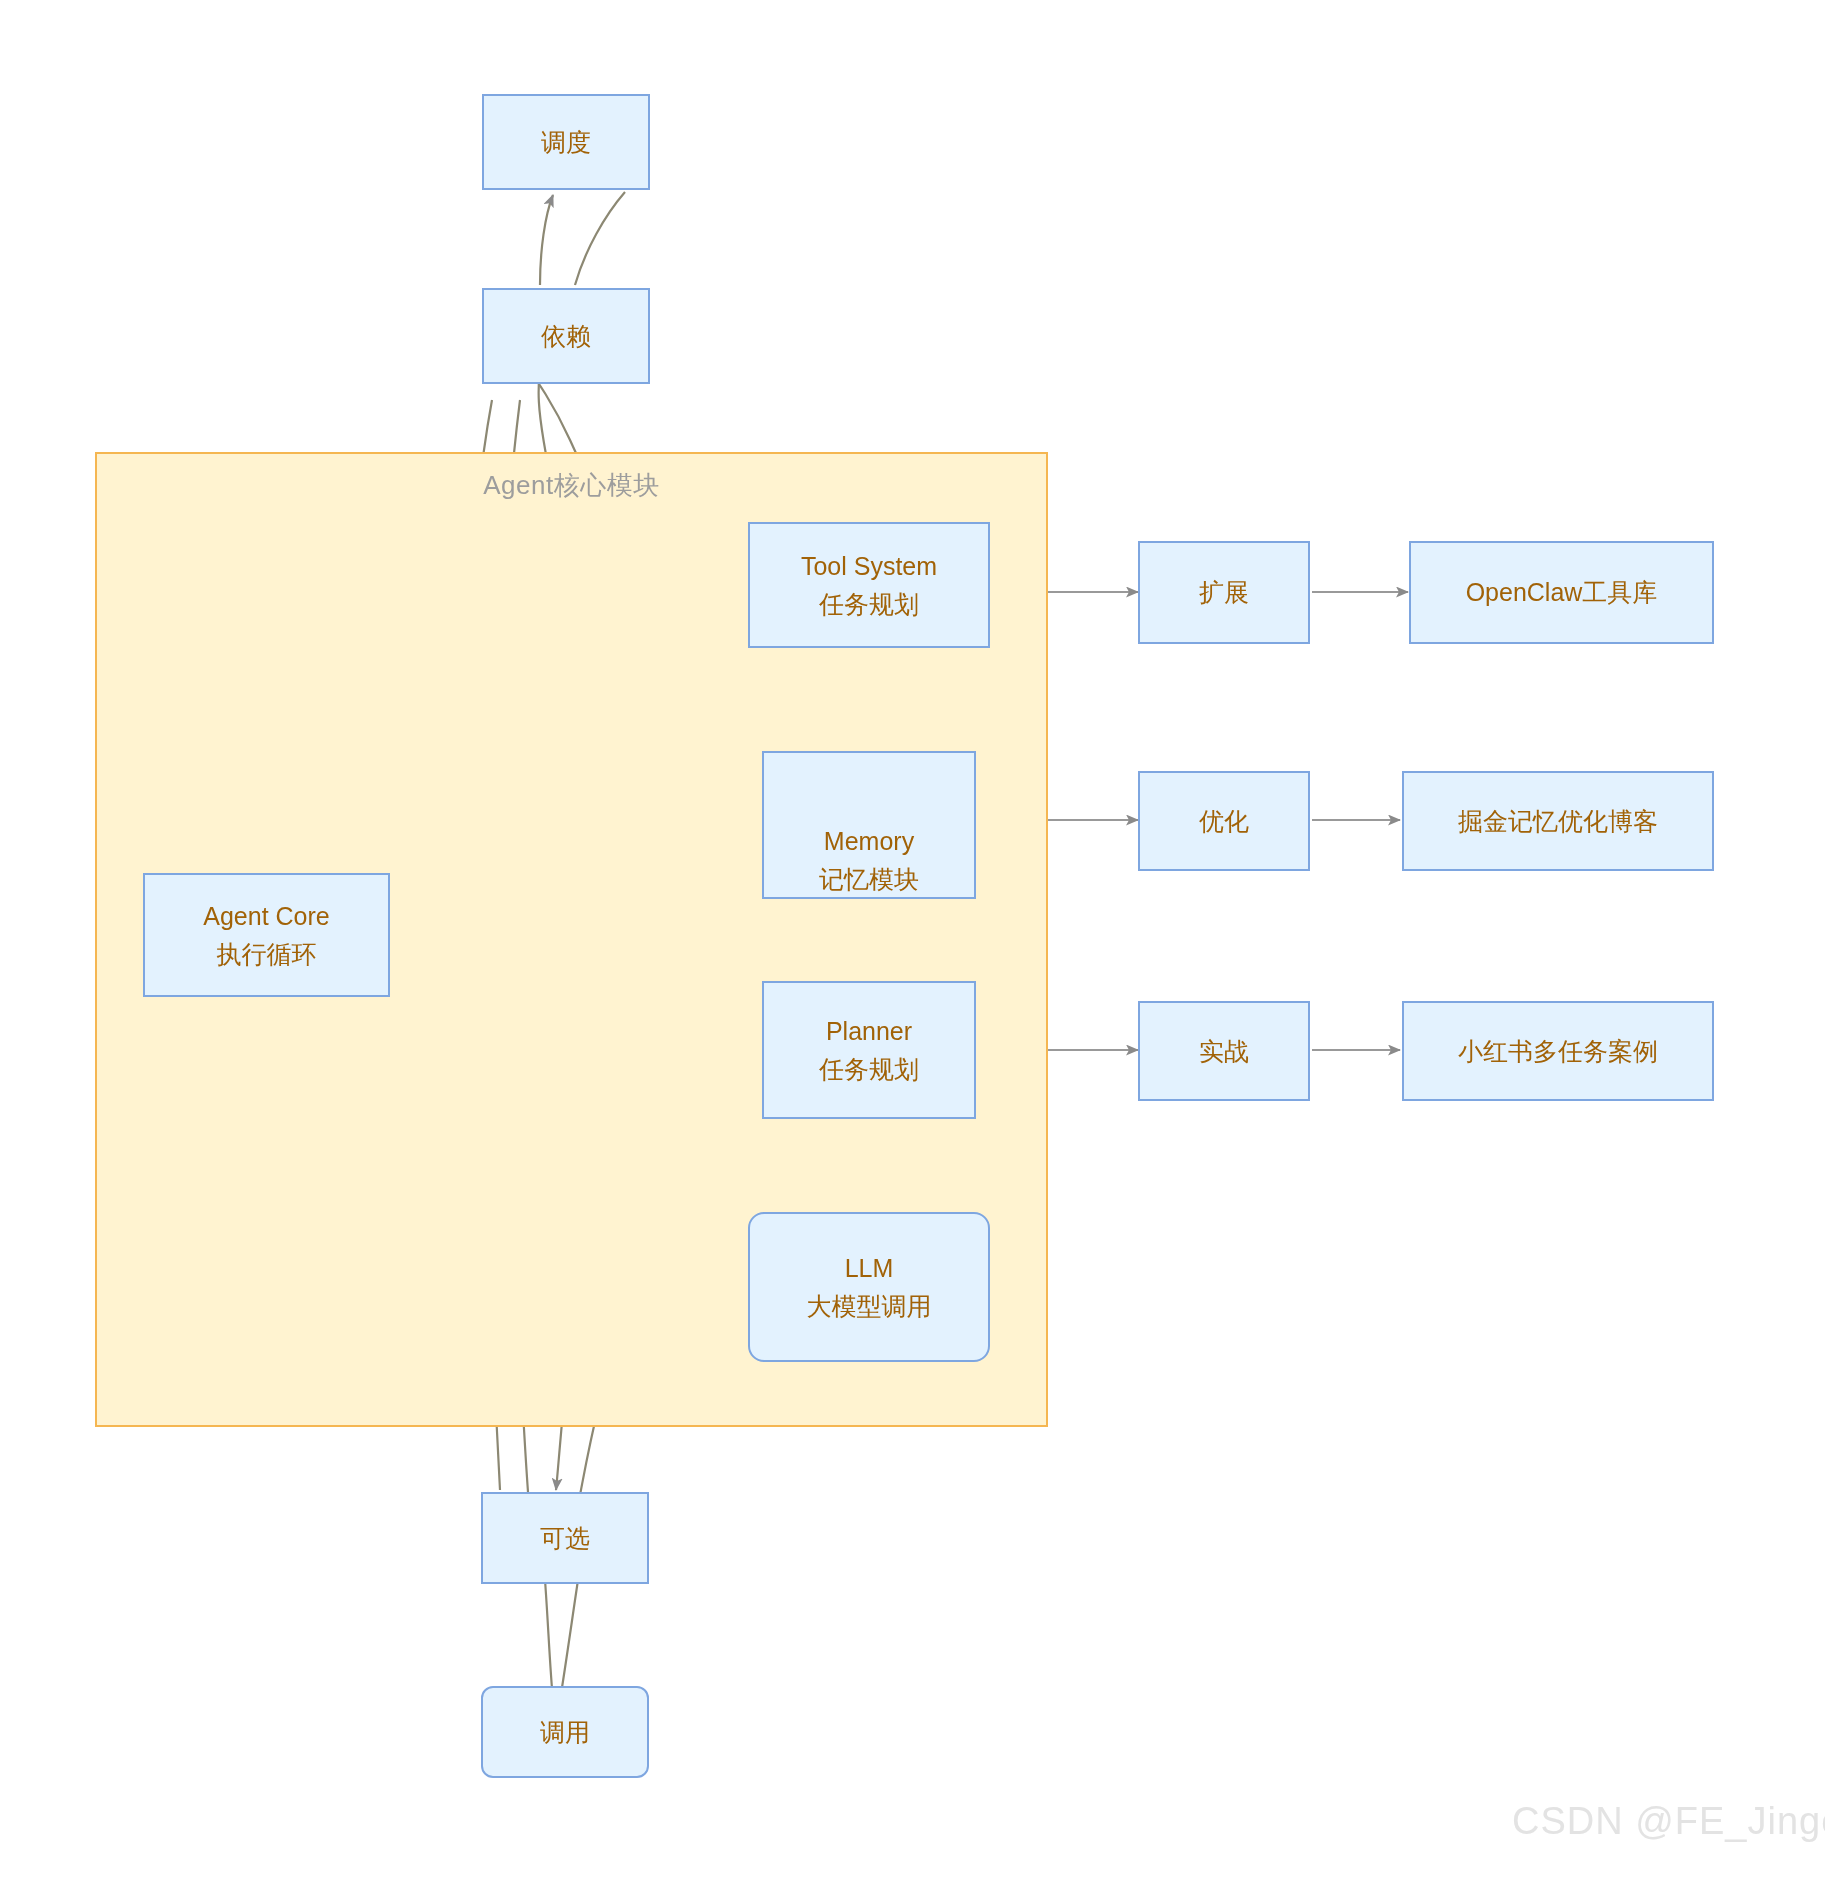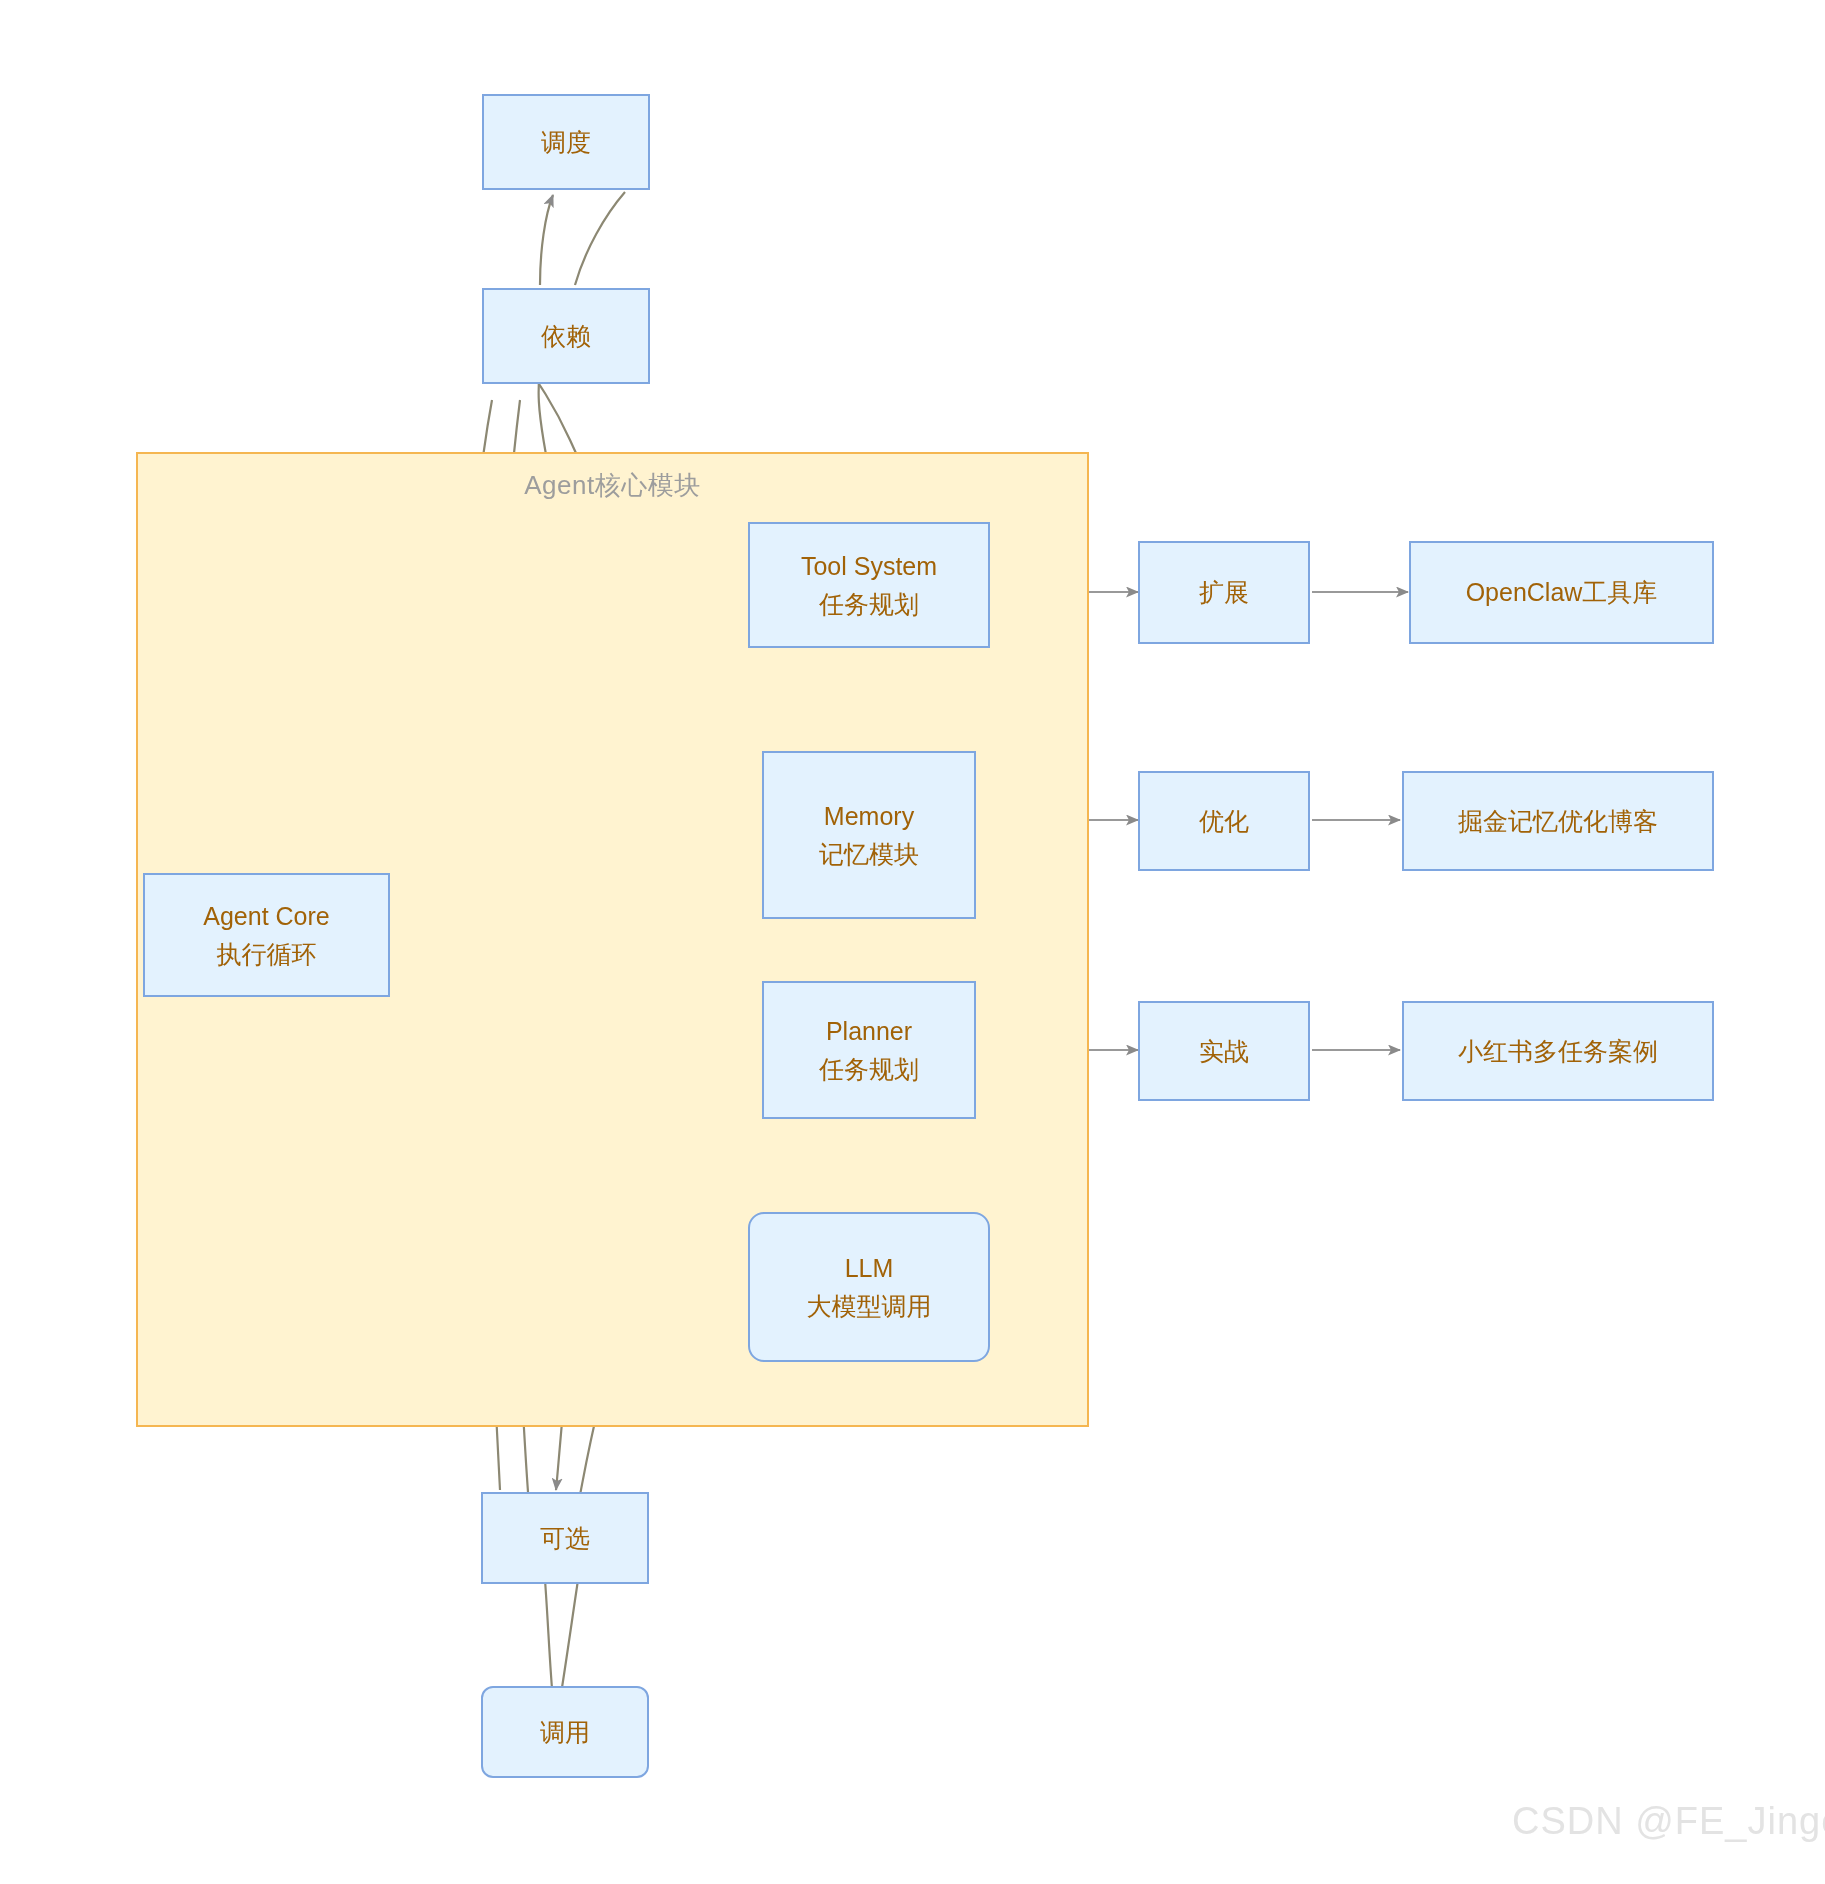--- a/index.html
+++ b/index.html
@@ -24,21 +24,20 @@
     top: 0;
     width: 1825px;
     height: 1884px;
     pointer-events: none;
   }
   .subgraph {
     position: absolute;
     box-sizing: border-box;
     background: #FFF3D0;
     border: 2px solid #F5B651;
-    margin-left: 41px;
   }
   .subgraph-label {
     position: absolute;
     width: 100%;
     text-align: center;
     top: 14px;
     left: 0;
     color: #9d9d9d;
     font-size: 26px;
     letter-spacing: 0.5px;
@@ -154,21 +153,21 @@
   <div class="node" style="left:143px; top:873px; width:247px; height:124px;">
     <span>Agent Core</span>
     <span class="l2">执行循环</span>
   </div>
 
   <div class="node" style="left:748px; top:522px; width:242px; height:126px;">
     <span>Tool System</span>
     <span class="l2">任务规划</span>
   </div>
 
-  <div class="node" style="left:762px; top:751px; width:214px; height:168px;">
+  <div class="node" style="left:762px; top:751px; width:214px; height:148px;justify-content:flex-end;">
     <span>Memory</span>
     <span class="l2">记忆模块</span>
   </div>
 
   <div class="node" style="left:762px; top:981px; width:214px; height:138px;">
     <span>Planner</span>
     <span class="l2">任务规划</span>
   </div>
 
   <div class="node" style="left:748px; top:1212px; width:242px; height:150px;border-radius:16px;">

